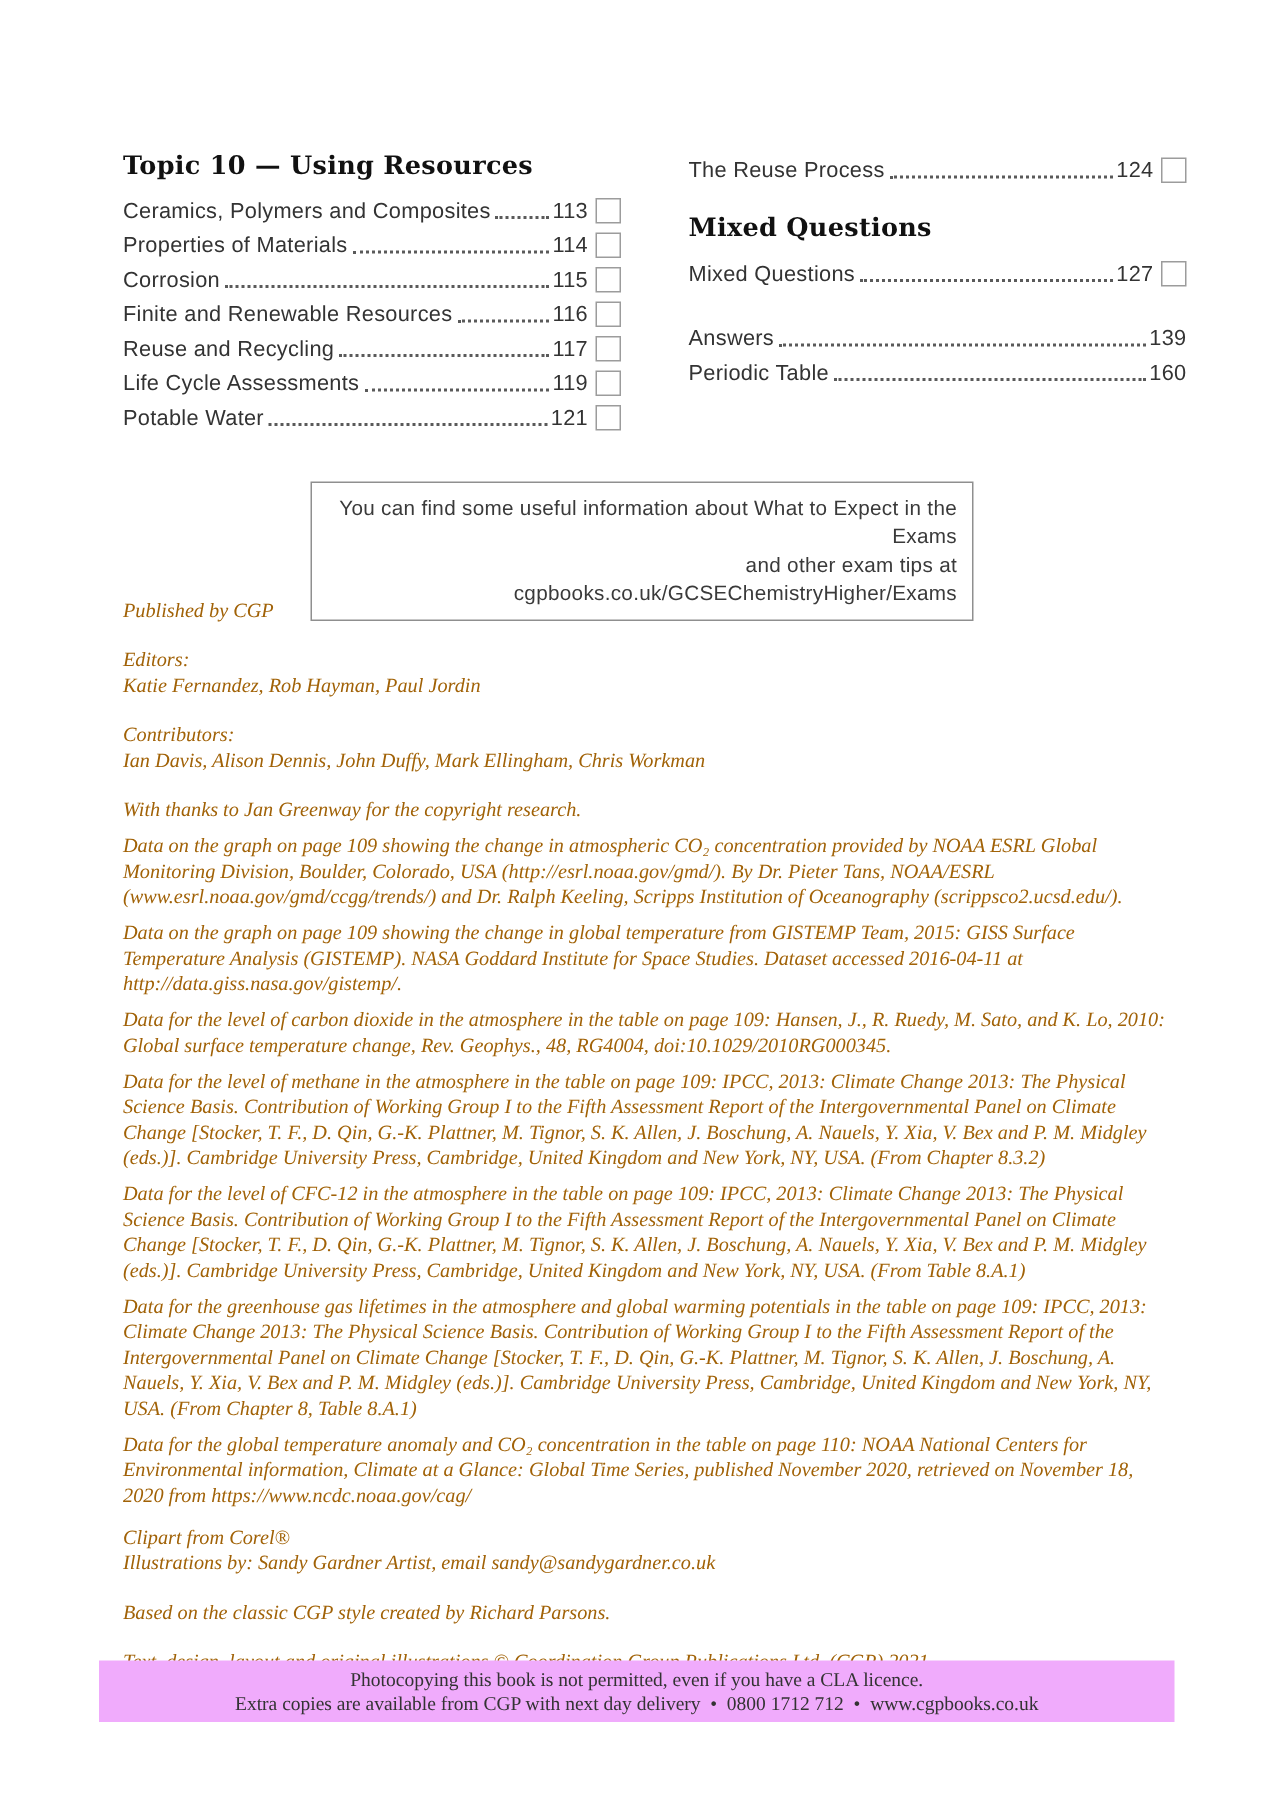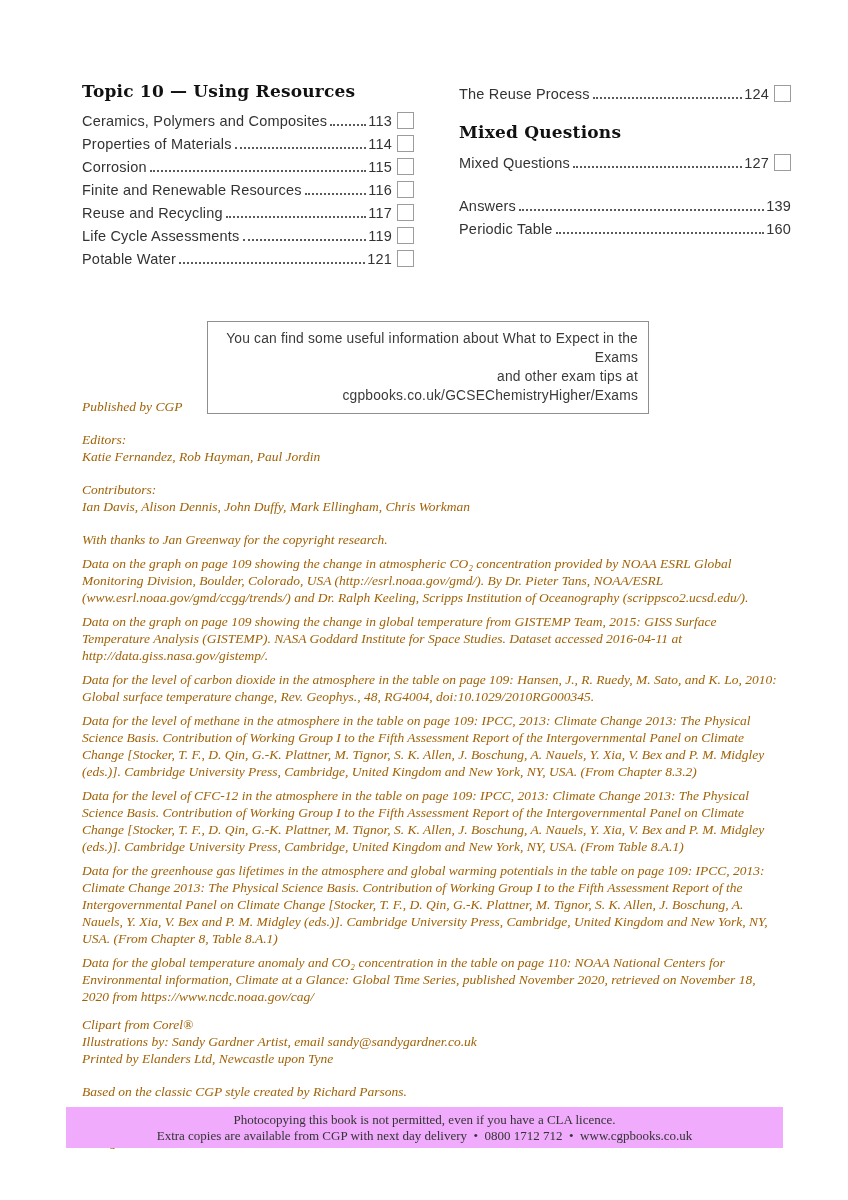--- a/index.html
+++ b/index.html
@@ -2,21 +2,21 @@
 <html><head>
 <meta charset="utf-8">
 <style>
   html, body { margin:0; padding:0; background:#fff; }
   .page {
     position:relative; width:848px; height:1200px; background:#ffffff;
     overflow:hidden; font-family:"Liberation Serif", "DejaVu Serif", serif; color:#2a2a2a;
   }
 
   
-  .toc-col { position:absolute; top:80px; width:332px; }
+  .toc-col { position:absolute; top:100px; width:332px; }
   .toc-col.left  { left:82px; }
   .toc-col.right { left:459px; }
   .toc-heading {
     font-family:"DejaVu Serif", serif; font-weight:700; font-size:17px;
     color:#111; letter-spacing:0.2px; line-height:22px; margin:0 0 5px 0;
   }
   .toc-heading.mixed { margin-top:18px; margin-bottom:6px; }
   .toc-row { display:flex; align-items:flex-end; height:23px; }
   .toc-label, .toc-page {
     font-family:"Liberation Sans", "DejaVu Sans", sans-serif;
@@ -171,21 +171,20 @@
     </div>
     <div class="block mb-s">
       <div class="cl">Data for the greenhouse gas lifetimes in the atmosphere and global warming potentials in the table on page 109:  IPCC, 2013: Climate Change 2013: The Physical Science Basis.  Contribution of Working Group I to the Fifth Assessment Report of the Intergovernmental Panel on Climate Change [Stocker, T. F., D. Qin, G.-K. Plattner, M. Tignor, S. K. Allen, J. Boschung, A. Nauels, Y. Xia, V. Bex and P. M. Midgley (eds.)].  Cambridge University Press, Cambridge, United Kingdom and New York, NY, USA. (From Chapter 8, Table 8.A.1)</div>
     </div>
     <div class="block mb-m">
       <div class="cl">Data for the global temperature anomaly and CO₂ concentration in the table on page 110:  NOAA National Centers for Environmental information, Climate at a Glance: Global Time Series, published November 2020, retrieved on November 18, 2020 from https://www.ncdc.noaa.gov/cag/</div>
     </div>
     <div class="block">
       <div class="cl">Clipart from Corel®</div>
       <div class="cl">Illustrations by: Sandy Gardner Artist, email sandy@sandygardner.co.uk</div>
-      <div class="cl">Printed by Elanders Ltd, Newcastle upon Tyne</div>
     </div>
     <div class="block">
       <div class="cl">Based on the classic CGP style created by Richard Parsons.</div>
     </div>
     <div class="block">
       <div class="cl">Text, design, layout and original illustrations © Coordination Group Publications Ltd. (CGP) 2021</div>
       <div class="cl">All rights reserved.</div>
     </div>
   </div>
 

